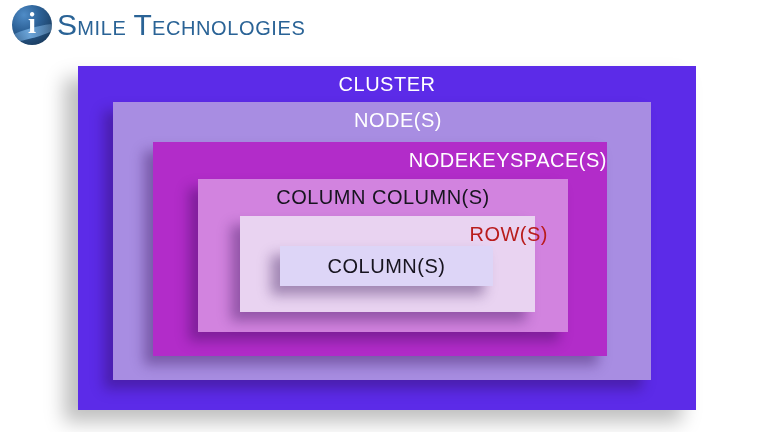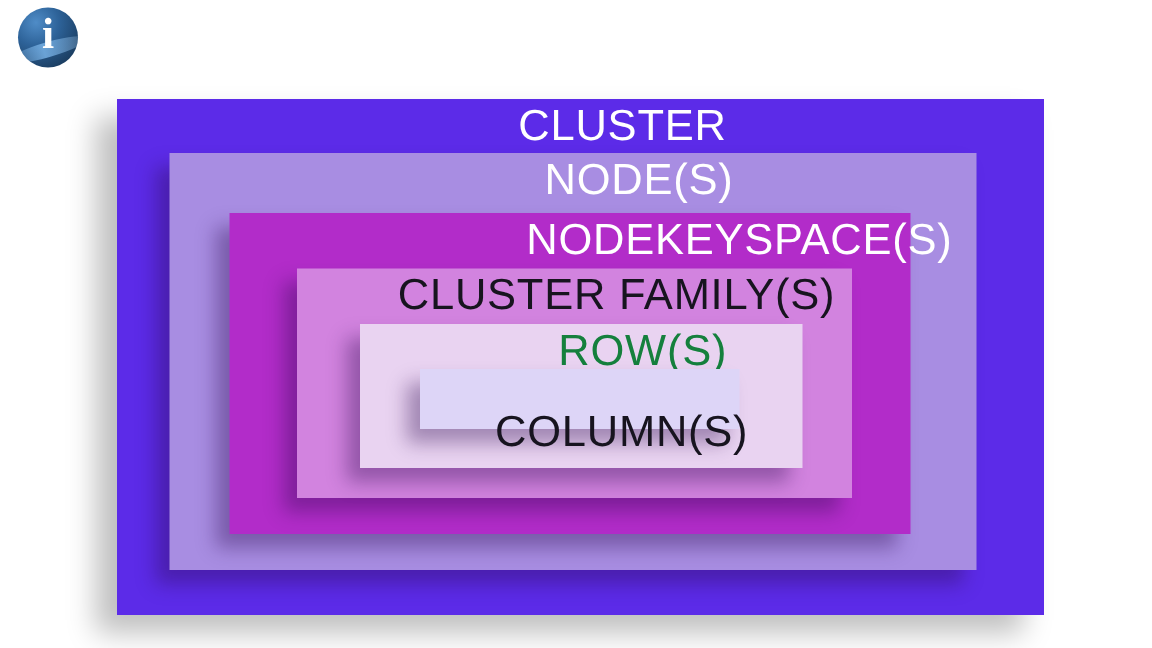--- a/index.html
+++ b/index.html
@@ -32,54 +32,55 @@
   
   .layer{position:absolute;box-shadow:-9px 9px 12px rgba(46,10,80,0.38);}
   .l0{left:78px;  top:66px;  width:618px;height:344px;box-shadow:-14px 12px 18px rgba(0,0,0,0.25);}
   .l1{left:113px; top:102px; width:538px;height:278px;}
   .l2{left:153px; top:142px; width:454px;height:214px;}
   .l3{left:198px; top:179px; width:370px;height:153px;}
   .l4{left:240px; top:216px; width:295px;height:96px;}
   .l5{left:280px; top:246px; width:213px;height:40px;}
 
   .layer-label{
-    width:100%;text-align:center;font-size:29px;letter-spacing:0.5px;
-    height:37px;line-height:37px;font-weight:400;white-space:nowrap;padding-left:28px;
+    width:100%;text-align:center;font-size:20px;letter-spacing:0.5px;
+    height:37px;line-height:37px;font-weight:400;white-space:nowrap;
   }
-  .l5 .layer-label{line-height:40px;height:40px;margin-top:22px;}
+  .l5 .layer-label{line-height:40px;height:40px;}
   .l4 .layer-label{transform:translateX(13px);}
 </style>
 </head>
 <body>
 
 <div class="stage">
 
   <header class="logo">
     <span class="logo-mark">
         <span class="logo-i">i</span>
       </span>
+    <span class="logo-text" style="color: rgb(42, 99, 150);"><span class="lg">S</span><span class="sm w1">MILE</span><span class="lg">T</span><span class="sm">ECHNOLOGIES</span></span>
   </header>
 
   <div class="layer l0" style="background-color: rgb(92, 43, 232);">
     <div class="layer-label" style="color: rgb(255, 255, 255);">CLUSTER</div>
   </div>
 
   <div class="layer l1" style="background-color: rgb(168, 141, 226);">
     <div class="layer-label" style="color: rgb(255, 255, 255); margin-left: 16px;">NODE(S)</div>
   </div>
 
   <div class="layer l2" style="background-color: rgb(178, 44, 201);">
     <div class="layer-label" style="color: rgb(255, 255, 255); text-align: right;">NODEKEYSPACE(S)</div>
   </div>
 
   <div class="layer l3" style="background-color: rgb(210, 131, 223);">
-    <div class="layer-label" style="color: rgb(23, 20, 31);">CLUSTER FAMILY(S)</div>
+    <div class="layer-label" style="color: rgb(23, 20, 31);">COLUMN COLUMN(S)</div>
   </div>
 
   <div class="layer l4" style="background-color: rgb(233, 211, 241);">
-    <div class="layer-label" style="color: #15803d;">ROW(S)</div>
+    <div class="layer-label" style="color: #b91c1c; text-align: right;">ROW(S)</div>
   </div>
 
   <div class="layer l5" style="background-color: rgb(221, 213, 247);">
     <div class="layer-label" style="color: rgb(23, 20, 31);">COLUMN(S)</div>
   </div>
 
 </div>
 
 </body></html>

